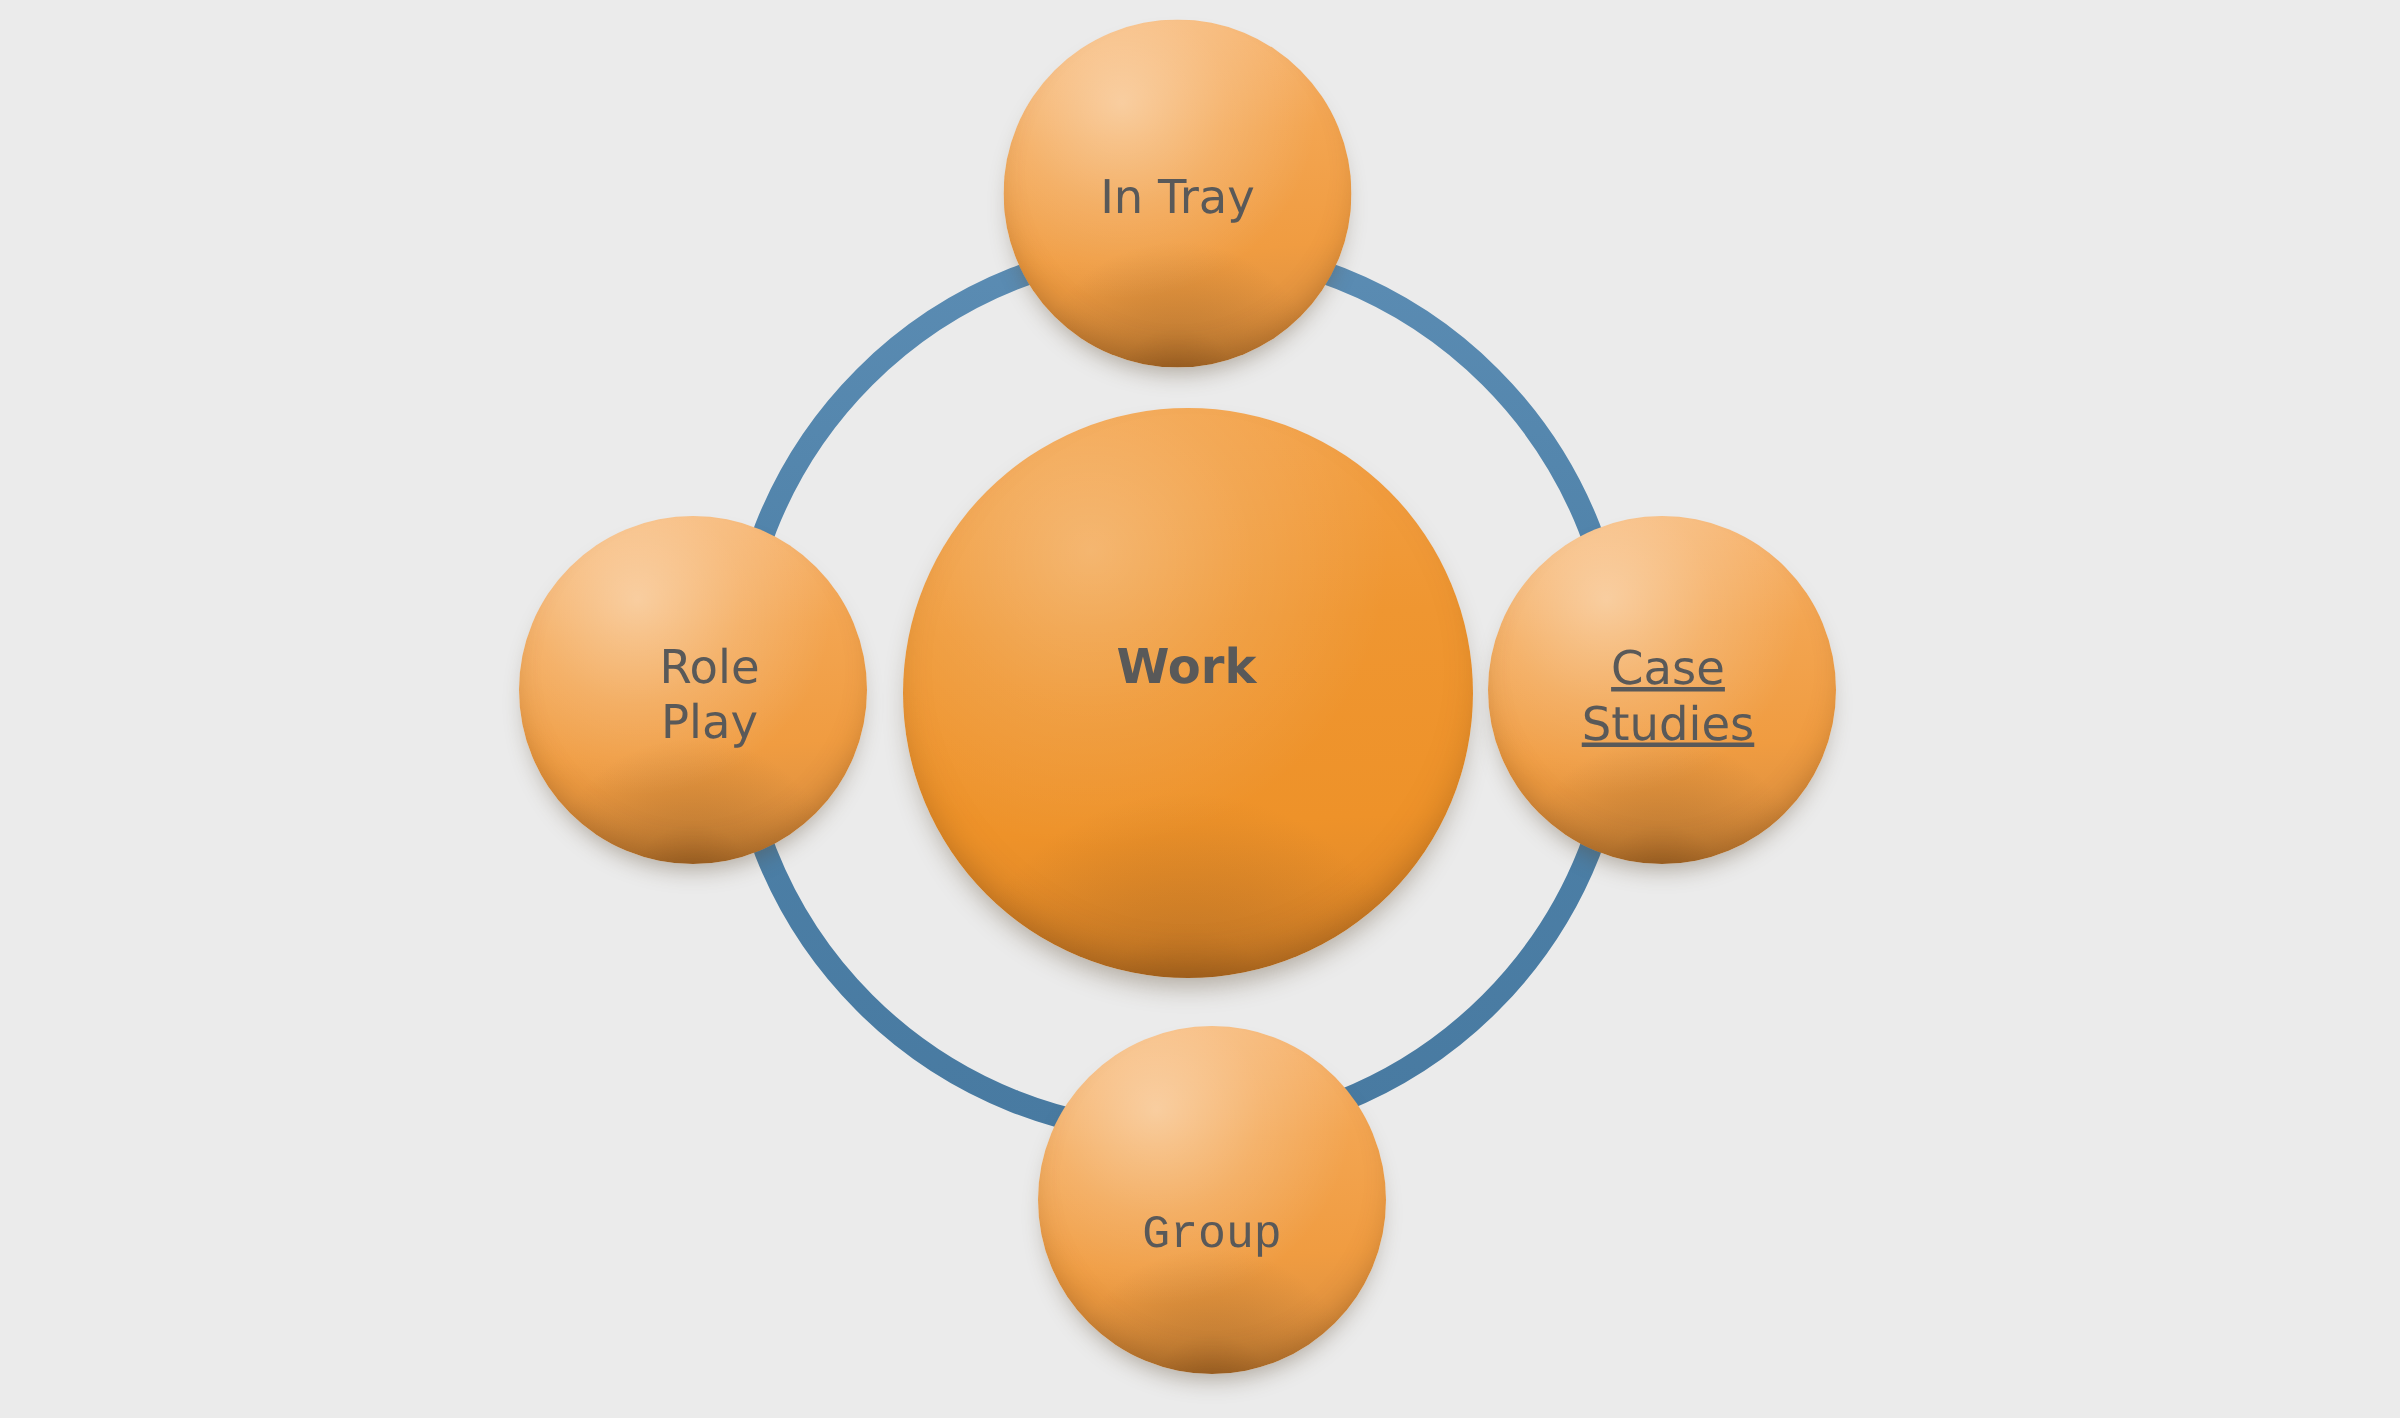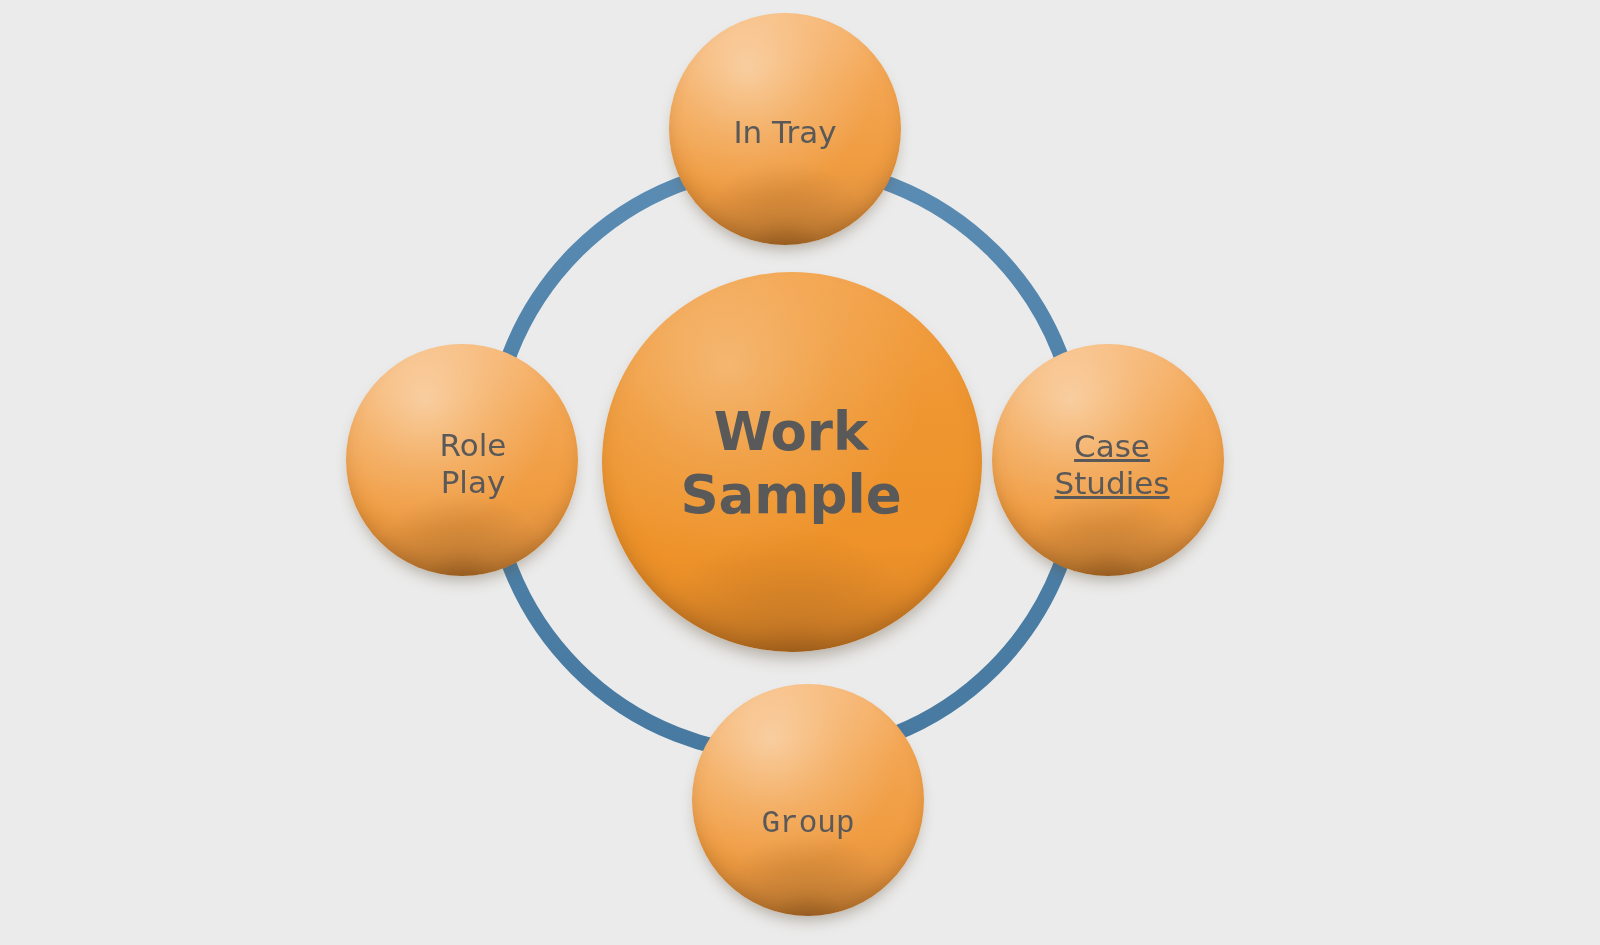--- a/index.html
+++ b/index.html
@@ -51,21 +51,21 @@
         rgba(255,255,255,0.10) 28%,
         rgba(255,255,255,0.00) 52%),
       radial-gradient(circle at 50% 108%,
         rgba(120,70,20,0.55) 0%,
         rgba(150,92,30,0.30) 14%,
         rgba(0,0,0,0.00) 34%),
       linear-gradient(177deg, #f3a249 0%, #ef9631 38%, #ee9229 72%, #d9842a 100%);
     box-shadow:
       0 10px 16px -4px rgba(90,70,45,0.38),
       inset 0 -16px 26px -12px rgba(110,62,14,0.50);
-    font-size: 53px;
+    font-size: 32px;
     font-weight: 700;
     z-index: 5;
   }
   
   .sat {
     width: 232px;
     height: 232px;
     background:
       radial-gradient(circle at 34% 24%,
         rgba(255,255,255,0.42) 0%,
@@ -130,17 +130,17 @@
     </span>
   </div>
 
   <div class="node sat" id="sat-group">
     <span class="label">Group</span>
   </div>
 
   <div class="node" id="hub">
     <span class="label">
       <span>Work</span><br>
-      <span>Sample</span><br>
+      <br>
     </span>
   </div>
 
 </div>
 
 </body></html>

